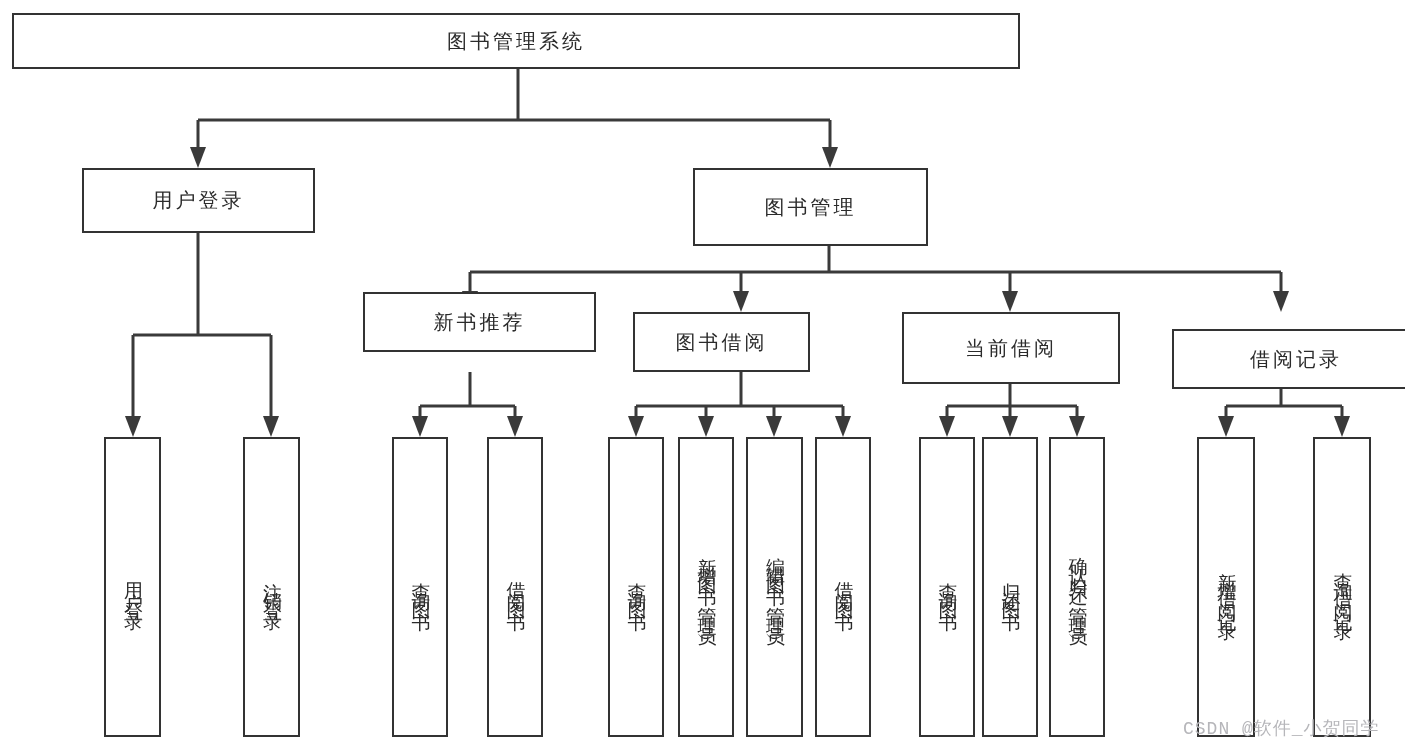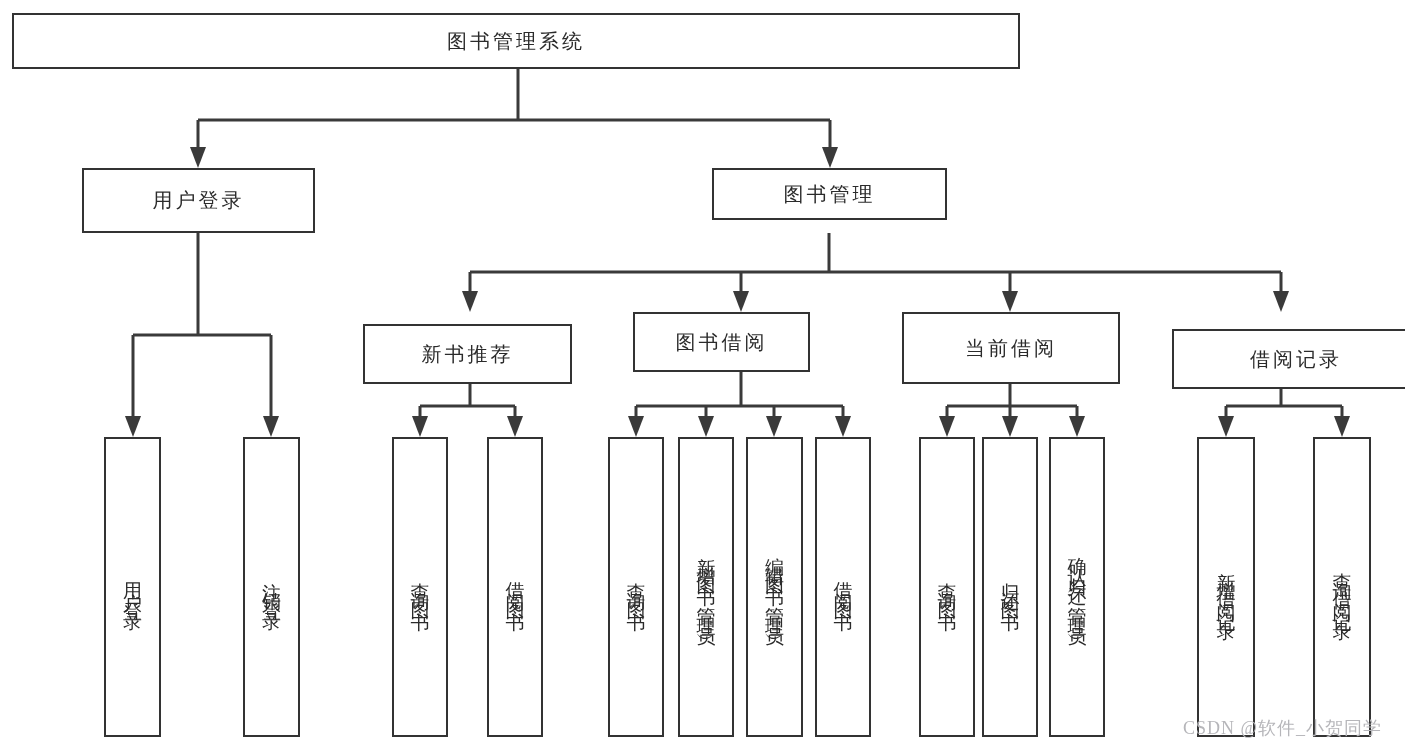--- a/index.html
+++ b/index.html
@@ -1,19 +1,19 @@
 <!DOCTYPE html>
 <html style="--line: #3a3a3a; --border: #333333; --text: #2b2b2b; --watermark: #b6b6ba; --background: #ffffff;"><head>
 <meta charset="utf-8">
 <style>
   html,body{margin:0;padding:0;background:var(--background,#fff);}
   .canvas{
     position:relative;width:1405px;height:747px;overflow:hidden;
     background:var(--background,#fff);
-    font-family:Liberation Serif, serif;
+    font-family:Liberation Mono, monospace;
   }
   .connectors{position:absolute;left:0;top:0;}
   .c-line path{stroke:var(--line,#3a3a3a);stroke-width:3;fill:none;}
   .c-arrow polygon{fill:var(--line,#3a3a3a);stroke:none;}
   .node{
     position:absolute;box-sizing:border-box;background:#fff;
     border:2px solid var(--border,#333);
     display:flex;align-items:center;justify-content:center;
     color:var(--text,#2b2b2b);font-size:20px;letter-spacing:3px;
     white-space:nowrap;z-index:2;
@@ -61,23 +61,23 @@
       <polygon points="1002,416 1018,416 1010,437"></polygon>
       <polygon points="1069,416 1085,416 1077,437"></polygon>
       <polygon points="1218,416 1234,416 1226,437"></polygon>
       <polygon points="1334,416 1350,416 1342,437"></polygon>
     </g>
   </svg>
 
   <div class="node" style="left:12px;top:13px;width:1008px;height:56px">图书管理系统</div>
 
   <div class="node" style="left:82px;top:168px;width:233px;height:65px">用户登录</div>
-  <div class="node" style="left:712px;top:168px;width:235px;height:52px">图书管理</div>
+  <div class="node" style="left:693px;top:168px;width:235px;height:78px">图书管理</div>
 
-  <div class="node" style="left:363px;top:324px;width:209px;height:60px">新书推荐</div>
+  <div class="node" style="left:363px;top:292px;width:233px;height:60px">新书推荐</div>
   <div class="node" style="left:633px;top:312px;width:177px;height:60px">图书借阅</div>
   <div class="node" style="left:902px;top:312px;width:218px;height:72px">当前借阅</div>
   <div class="node" style="left:1172px;top:329px;width:248px;height:60px">借阅记录</div>
 
   <div class="node v" style="left:104px;top:437px;width:57px;height:300px">用户登录</div>
   <div class="node v" style="left:243px;top:437px;width:57px;height:300px">注销登录</div>
 
   <div class="node v" style="left:392px;top:437px;width:56px;height:300px">查询图书</div>
   <div class="node v" style="left:487px;top:437px;width:56px;height:300px">借阅图书</div>
 

